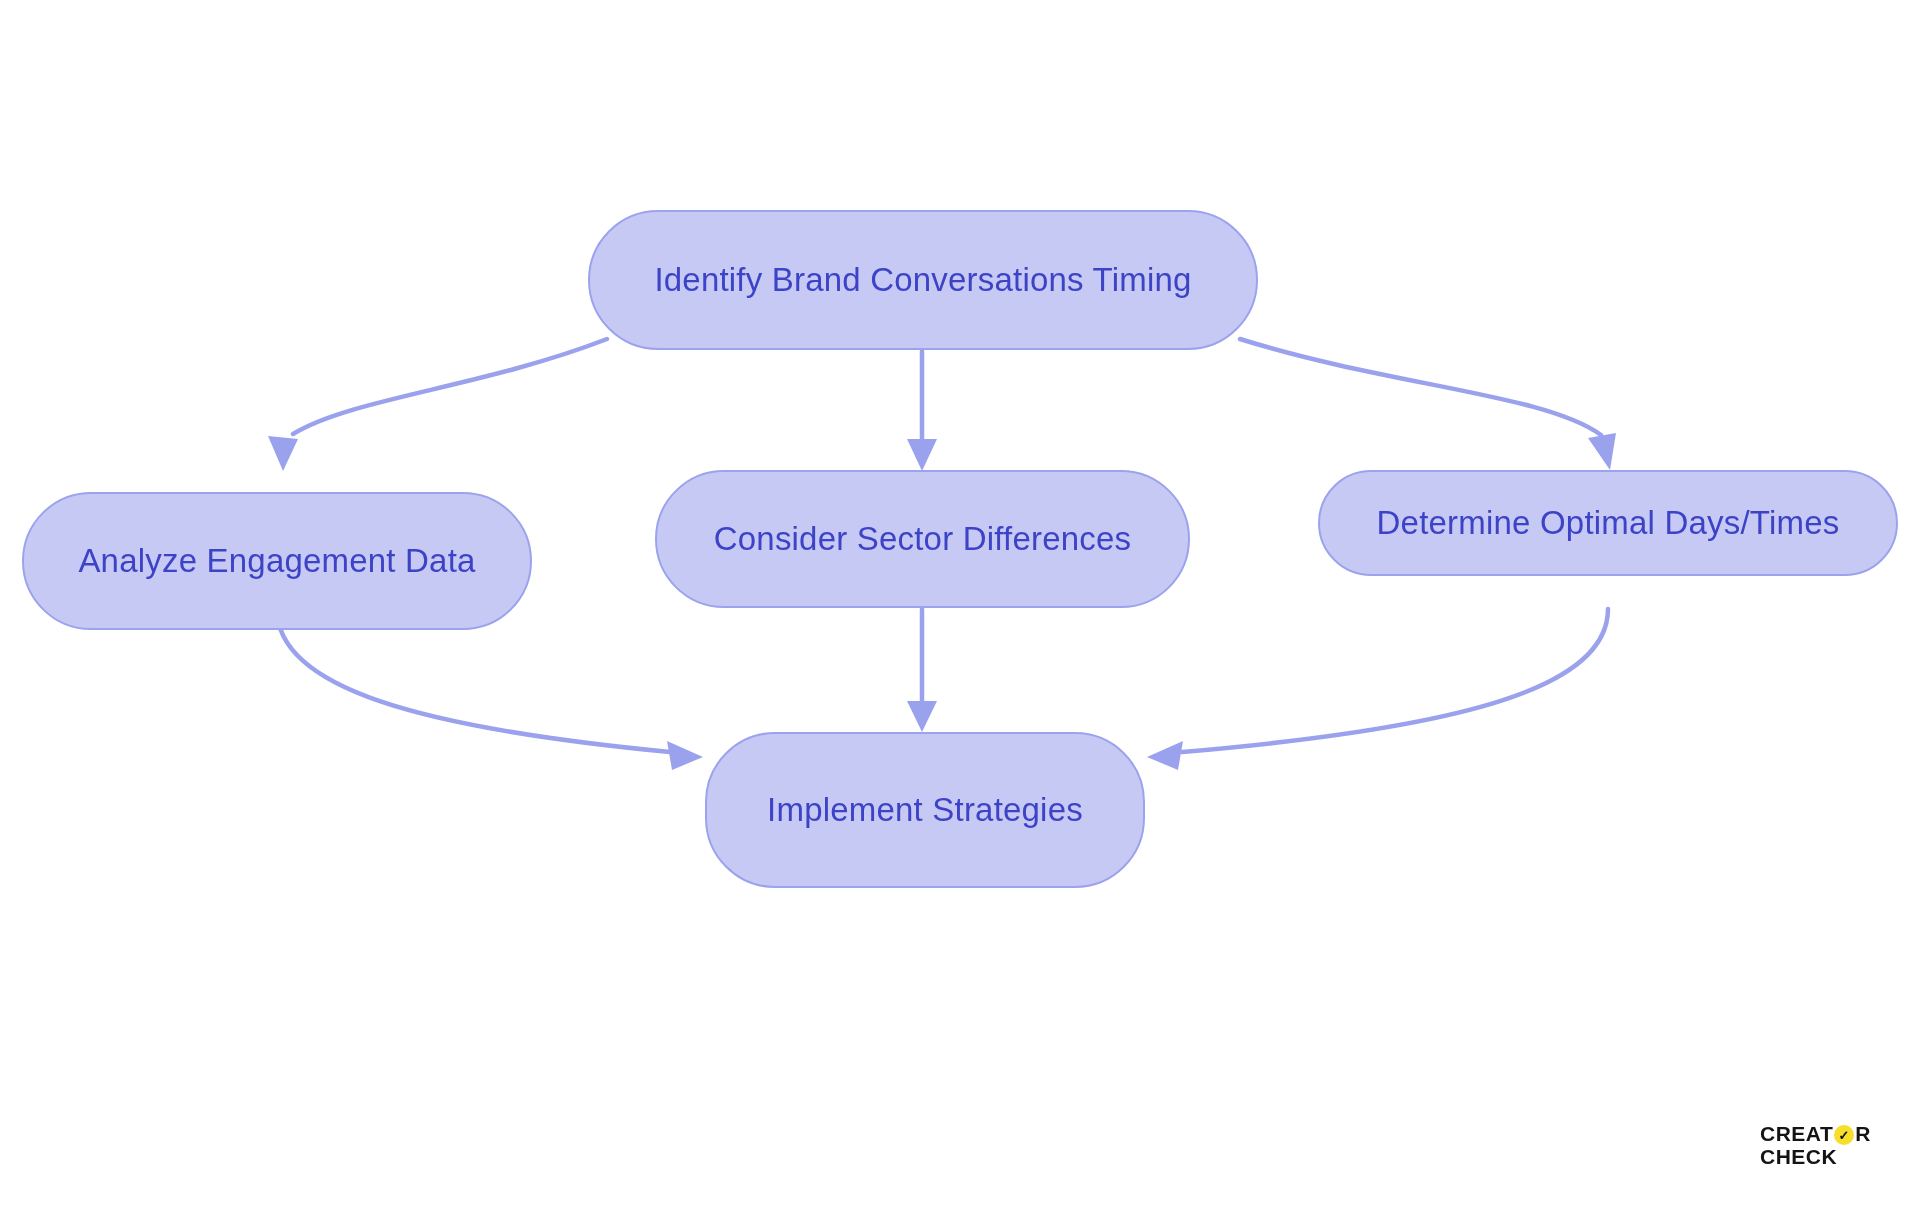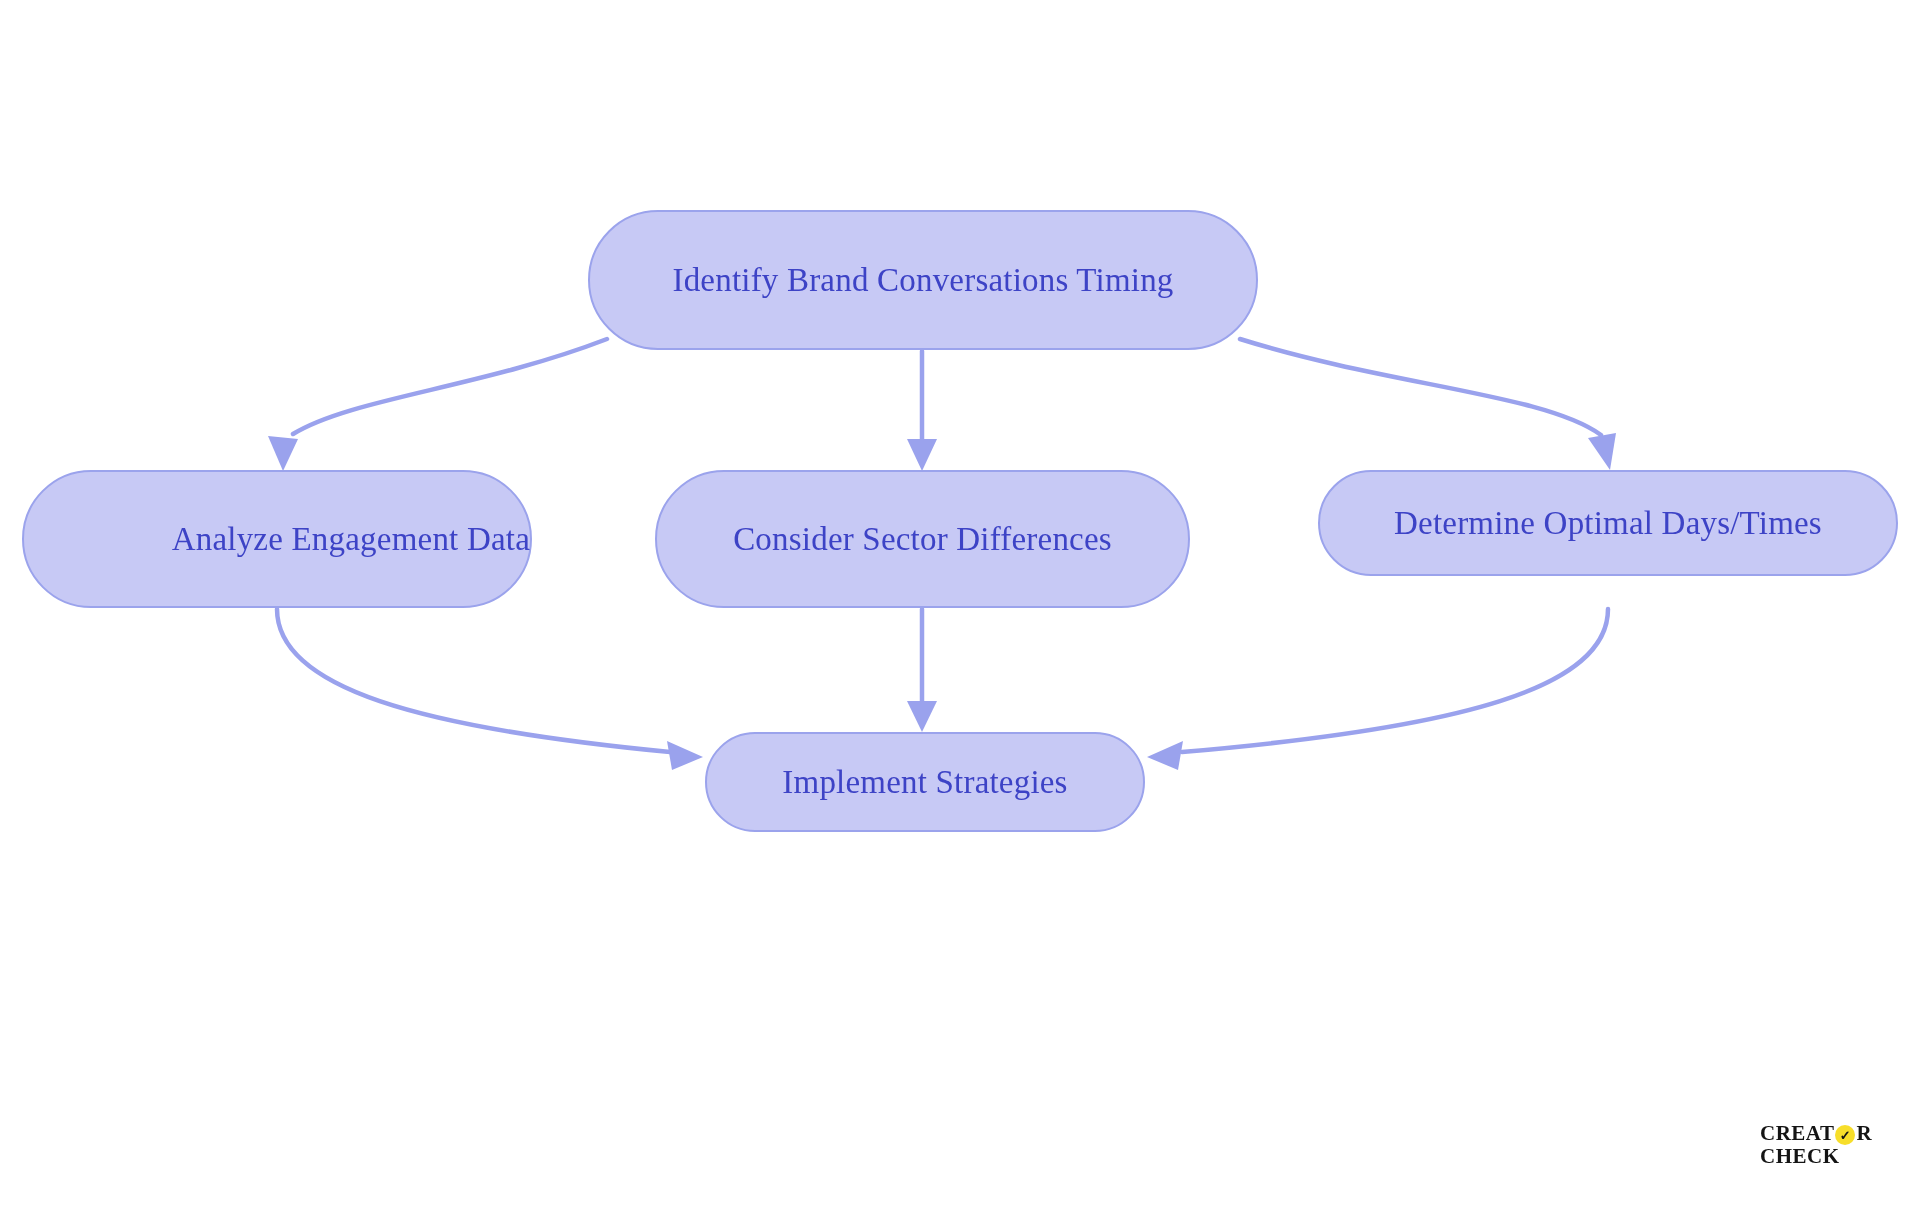--- a/index.html
+++ b/index.html
@@ -13,40 +13,40 @@
     --badge-check:#141414;
   }
   *{margin:0;padding:0;box-sizing:border-box;}
   html,body{width:1920px;height:1215px;}
   body{
     background:var(--background);
     font-family:"Liberation Sans",sans-serif;
     position:relative;
     overflow:hidden;
   }
-  .canvas{position:absolute;inset:0;width:1920px;height:1215px;font-family:Liberation Serif, serif;}
+  .canvas{position:absolute;inset:0;width:1920px;height:1215px;}
   svg.edges{position:absolute;left:0;top:0;width:1920px;height:1215px;}
   .edge{stroke:var(--arrow-color);stroke-width:4.5;fill:none;stroke-linecap:round;}
   .head{fill:var(--arrow-color);stroke:none;}
   .node{
     position:absolute;
     display:flex;align-items:center;justify-content:center;
     background:var(--node-fill);
     border:2px solid var(--node-border);
     border-radius:70px;
     color:var(--node-text);
     font-size:33px;
     letter-spacing:0.2px;
     white-space:nowrap;
   }
   .node-identify {left:588px; top:210px; width:670px; height:140px;}
-  .node-analyze  {left:22px;  top:470px; width:510px; height:138px;justify-content:flex-end;}
+  .node-analyze  {left:22px;  top:492px; width:510px; height:138px;}
   .node-consider {left:655px; top:470px; width:535px; height:138px;text-align:right;}
   .node-determine{left:1318px;top:470px; width:580px; height:106px;}
-  .node-implement{left:705px; top:732px; width:440px; height:100px;}
+  .node-implement{left:705px; top:732px; width:440px; height:156px;}
   .watermark{
     position:absolute;
     left:1760px; top:1122px;
     color:var(--logo-text);
     font-weight:900;
     font-size:21px;
     line-height:23px;
     letter-spacing:0.5px;
   }
   .watermark-row{display:flex;align-items:flex-end;}

